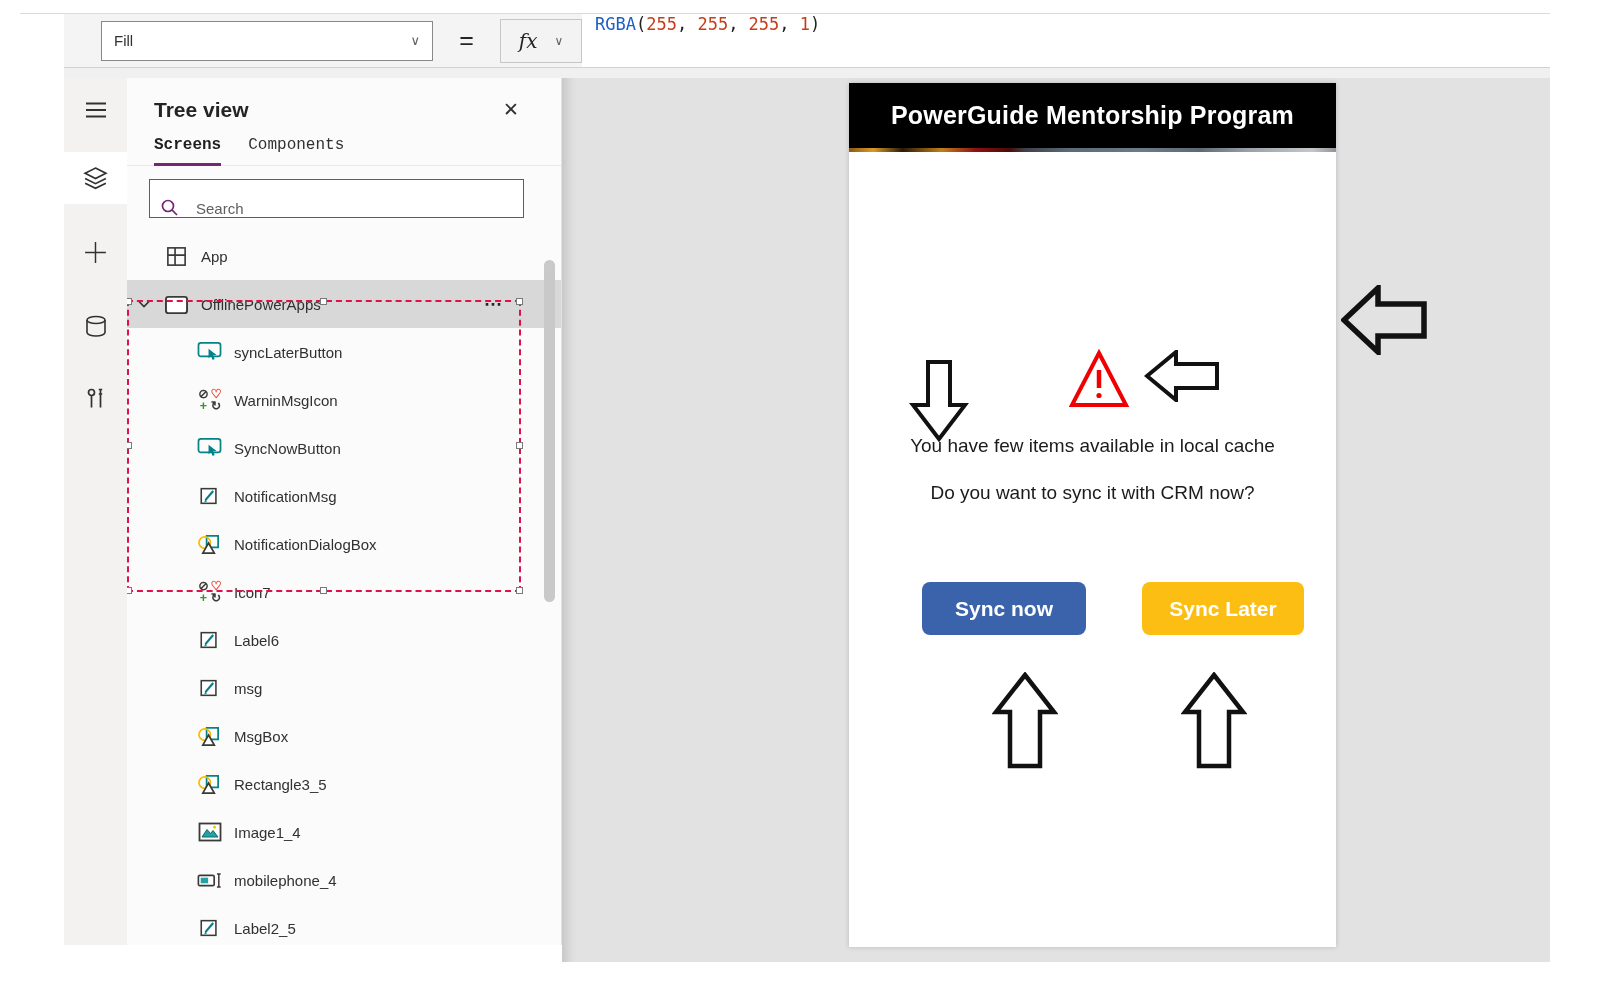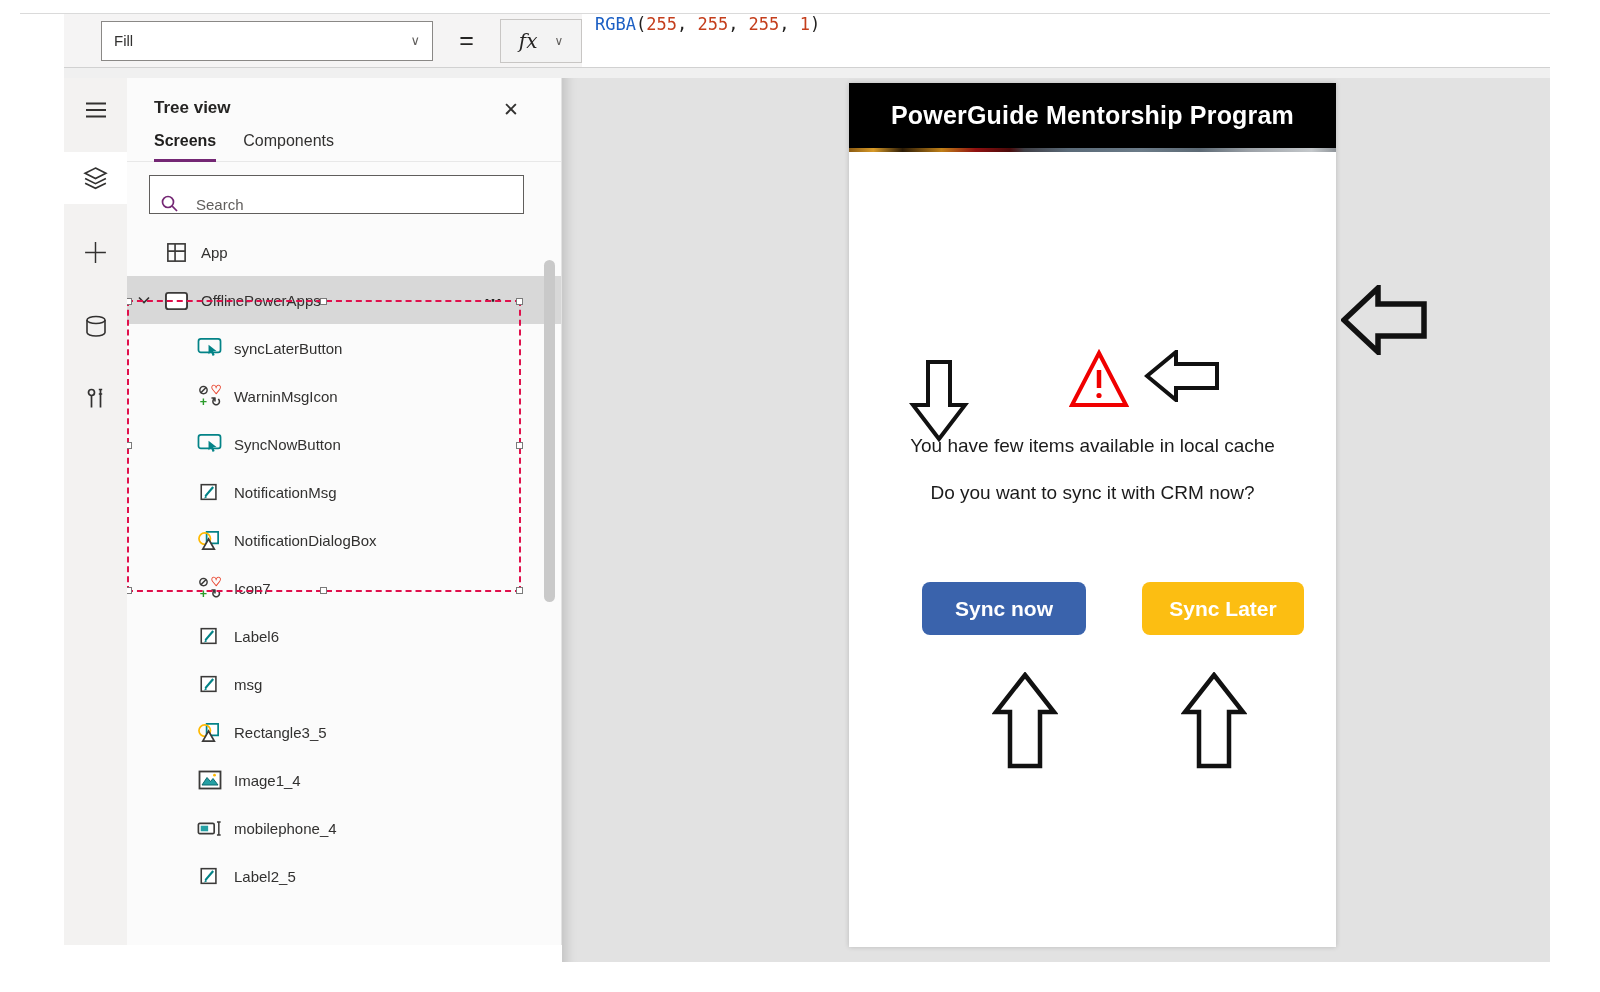--- a/index.html
+++ b/index.html
@@ -30,24 +30,24 @@
 
   .rail { width:63px; height:867px; background:#f3f2f1; flex:0 0 63px; }
   .rail-item { height:52px; display:flex; align-items:center; justify-content:center; }
   .rail-item.selected { background:#fff; }
   .ri-1 { margin-top:6px; } .ri-2 { margin-top:16px; } .ri-3 { margin-top:22px; }
   .ri-4 { margin-top:22px; } .ri-5 { margin-top:20px; }
 
   
   .tree { width:435px; height:867px; background:#fbfbfb; position:relative; flex:0 0 435px;
     border-right:1px solid #e3e3e3; overflow:hidden; }
-  .tree-title { padding:20px 0 0 27px; font-size:17px; font-weight:600; color:#252423; }
+  .tree-title { padding:20px 0 0 27px; font-size:21px; font-weight:600; color:#252423; }
   .close-btn { position:absolute; top:20px; right:42px; font-size:19px; color:#323130; cursor:default; }
   .tabs { margin-top:14px; padding-left:27px; display:flex; gap:27px; border-bottom:1px solid #e8e8e8; }
-  .tab { font-size:16px; color:#323130; padding-bottom:9px; cursor:default; }
+  .tab { font-size:16px; color:#323130; padding-bottom:9px; cursor:default;font-family:Liberation Mono, monospace; }
   .tab.active { font-weight:bold; color:#201f1e; border-bottom:3px solid #742774; margin-bottom:-1px; }
   .search-box { margin:13px 37px 0 22px; height:39px; border:1px solid #605e5c; background:#fff;
     display:flex; align-items:flex-end; padding:0 10px; gap:17px; }
   .search-box input { border:none; outline:none; flex:1; font-size:15px; color:#323130; background:transparent;
     font-family:"Liberation Sans", sans-serif; }
   .search-box input::placeholder { color:#605e5c; }
 
   .rows { margin-top:14px; position:relative; }
   .row { height:48px; display:flex; align-items:center; position:relative; }
   .row.indent-0 { padding-left:36px; }
@@ -265,20 +265,30 @@
             <span class="row-label">msg</span>
           </div>
           <div class="row indent-1">
             <span class="icon-box">
               <svg width="25" height="23" viewBox="0 0 26 24">
                 <rect x="10" y="3" width="12" height="12" fill="#fff" stroke="#038387" stroke-width="1.8"></rect>
                 <circle cx="8" cy="10" r="6" fill="none" stroke="#ffb900" stroke-width="1.8"></circle>
                 <path d="M6 21 L12 10.5 L18 21 Z" fill="#fff" stroke="#3b3a39" stroke-width="1.8"></path>
               </svg>
             </span>
+            <span class="row-label">MsgBox</span>
+          </div>
+          <div class="row indent-1">
+            <span class="icon-box">
+              <svg width="25" height="23" viewBox="0 0 26 24">
+                <rect x="10" y="3" width="12" height="12" fill="#fff" stroke="#038387" stroke-width="1.8"></rect>
+                <circle cx="8" cy="10" r="6" fill="none" stroke="#ffb900" stroke-width="1.8"></circle>
+                <path d="M6 21 L12 10.5 L18 21 Z" fill="#fff" stroke="#3b3a39" stroke-width="1.8"></path>
+              </svg>
+            </span>
             <span class="row-label">Rectangle3_5</span>
           </div>
           <div class="row indent-1">
             <span class="icon-box">
               <svg width="24" height="20" viewBox="0 0 24 20">
                 <rect x="1.5" y="1.5" width="21" height="17" fill="#fff" stroke="#3b3a39" stroke-width="1.8"></rect>
                 <path d="M4 15 L9 7.5 L12.5 11.5 L15 8.5 L20 15 Z" fill="#25a0a4" stroke="#0b6a6e" stroke-width="1"></path>
                 <circle cx="16.5" cy="5.2" r="1.4" fill="#ffb900"></circle>
               </svg>
             </span>

